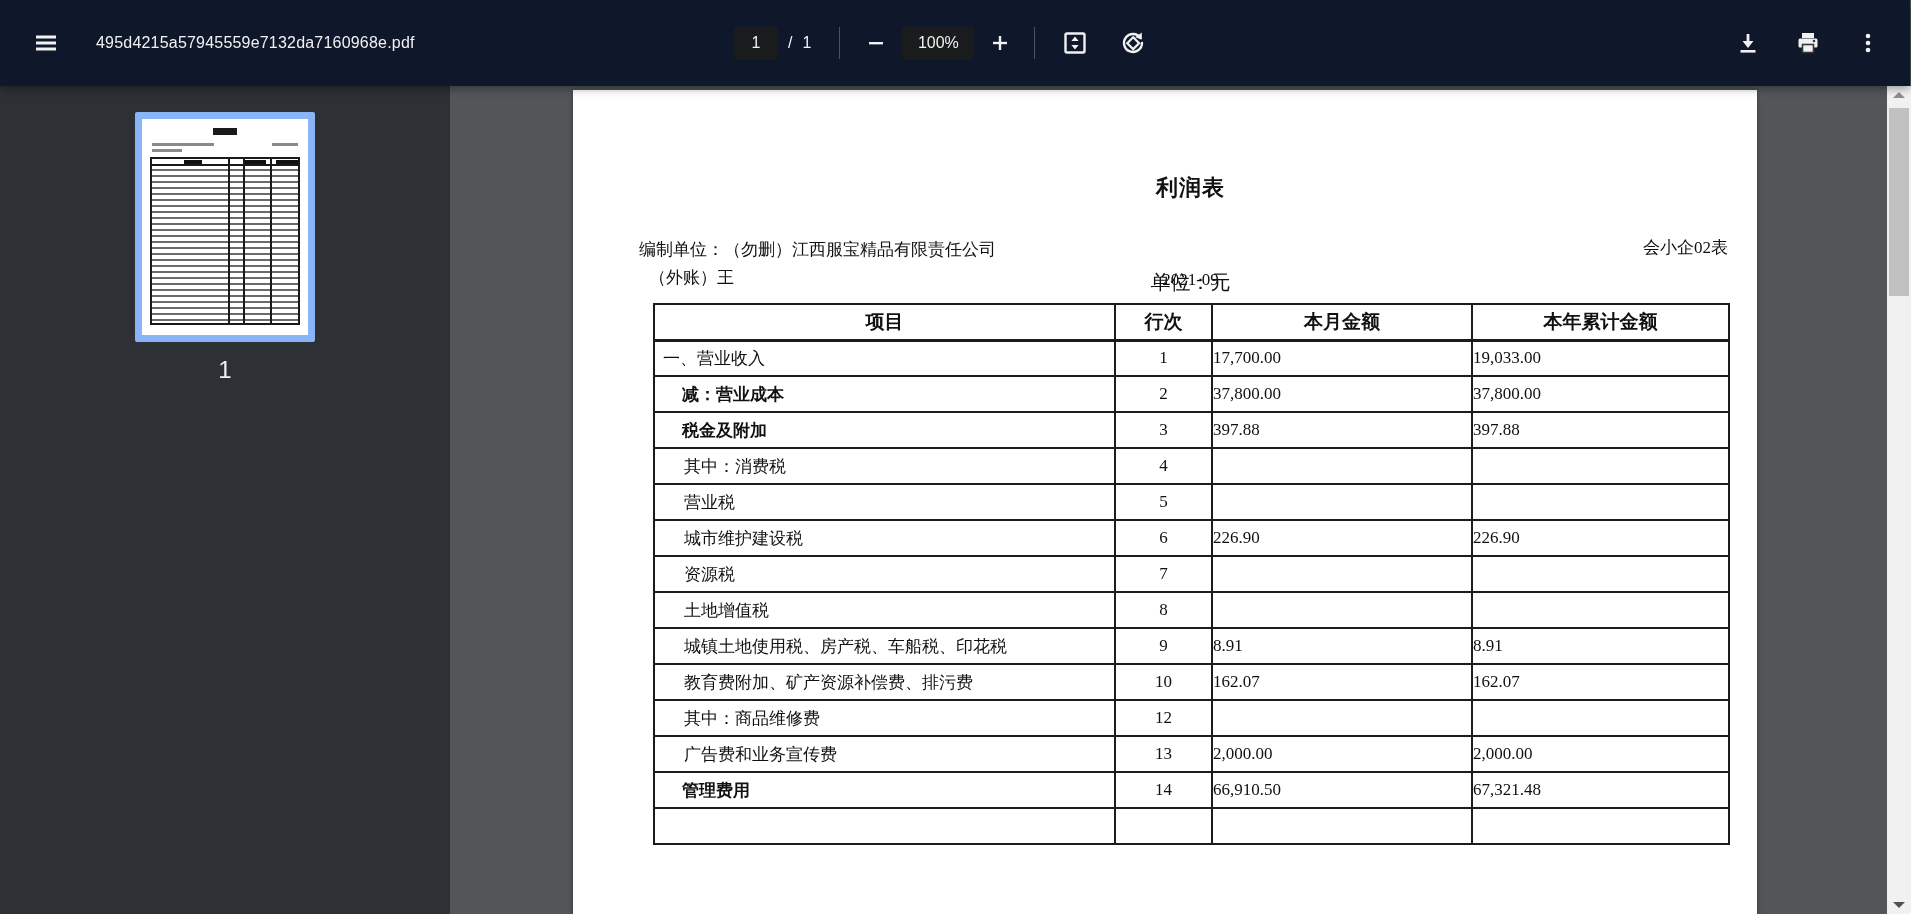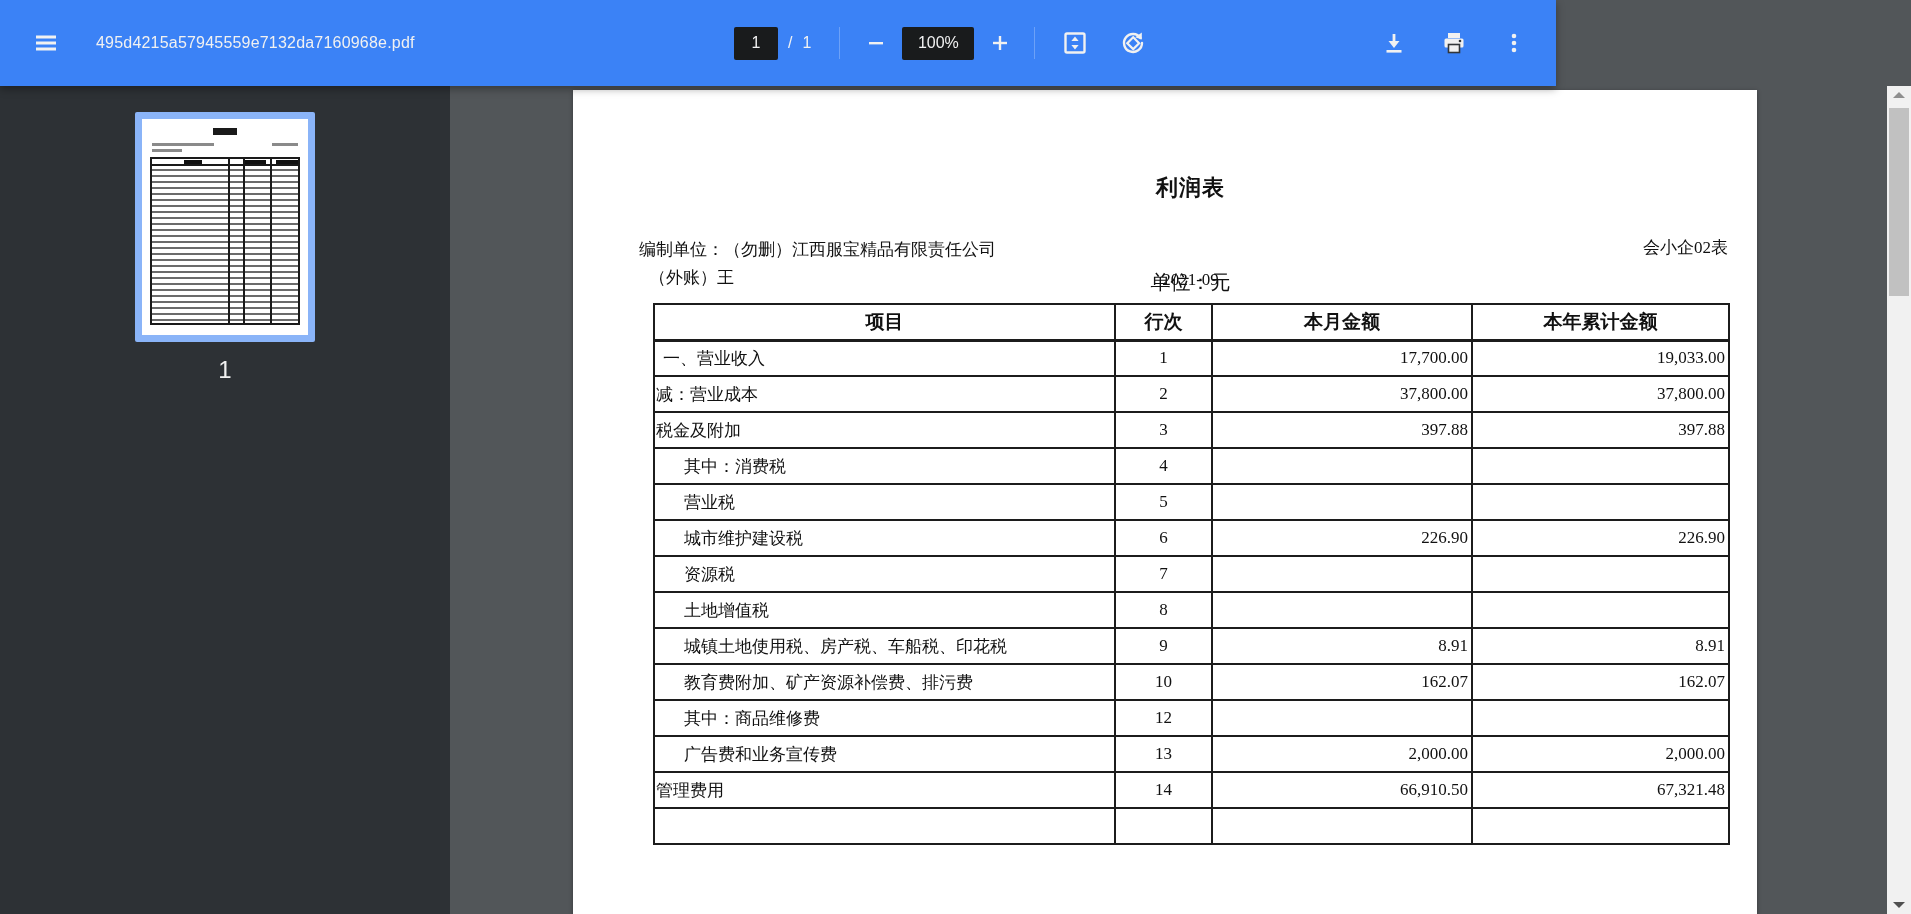--- a/index.html
+++ b/index.html
@@ -1,20 +1,20 @@
 <!DOCTYPE html>
 <html><head>
 <meta charset="utf-8">
 <style>
   * { margin:0; padding:0; box-sizing:border-box; }
   html,body { width:1911px; height:914px; overflow:hidden; background:#525659;
               font-family:"Liberation Sans", sans-serif; }
 
   
-  .toolbar { position:relative; width:1556px; height:86px; background:#3b82f6;
+  .toolbar { position:relative; width:1910px; height:86px; background:#0f172a;
              color:#f1f1f1; z-index:10; box-shadow:0 3px 8px rgba(0,0,0,.35);
              display:flex; align-items:center; }
   .tb-left { display:flex; align-items:center; margin-left:26px; }
   .icon-btn { display:flex; align-items:center; justify-content:center;
               width:40px; height:40px; border-radius:50%; cursor:pointer; }
   .filename { margin-left:30px; font-size:16px; letter-spacing:.2px; color:#f1f1f1; }
   .tb-center { position:absolute; left:734px; top:0; height:86px;
                display:flex; align-items:center; }
   .num-box { background:#191b1c; border-radius:2px; height:33px; color:#f1f1f1;
              font-size:16px; text-align:center; border:none; outline:none;
@@ -72,22 +72,22 @@
               border-collapse:collapse; table-layout:fixed; }
   table.fin th, table.fin td { border:2px solid #1c1c1c; overflow:hidden;
               white-space:nowrap; }
   table.fin th { height:36px; font-size:19px; font-weight:bold; text-align:center;
                  border-bottom-width:3px; }
   table.fin td { height:36px; font-size:17px; }
   .col-item { width:461px; } .col-line { width:97px; }
   .col-month { width:260px; } .col-ytd { width:257px; }
   td.c-item { text-align:left; }
   td.c-line { text-align:center; font-size:16px; }
-  td.c-amt { text-align:right; padding-right:3px; }
-  .ind0 { padding-left:8px; } .ind1 { padding-left:1px; } .ind2 { padding-left:29px; }
+  td.c-amt { padding-right:3px; }
+  .ind0 { padding-left:8px; } .ind1 { padding-left:27px;font-weight:bold; } .ind2 { padding-left:29px; }
 
   
   .scrollbar { position:relative; width:24px; height:828px; background:#f1f1f1; }
   .sb-up { position:absolute; top:6px; left:50%; transform:translateX(-50%);
            width:0; height:0; border-left:6px solid transparent;
            border-right:6px solid transparent; border-bottom:6px solid #8f8f8f; cursor:pointer; }
   .sb-thumb { position:absolute; top:22px; left:2px; width:20px; height:188px;
               background:#c1c1c1; cursor:pointer; }
   .sb-down { position:absolute; bottom:6px; left:50%; transform:translateX(-50%);
              width:0; height:0; border-left:6px solid transparent;

